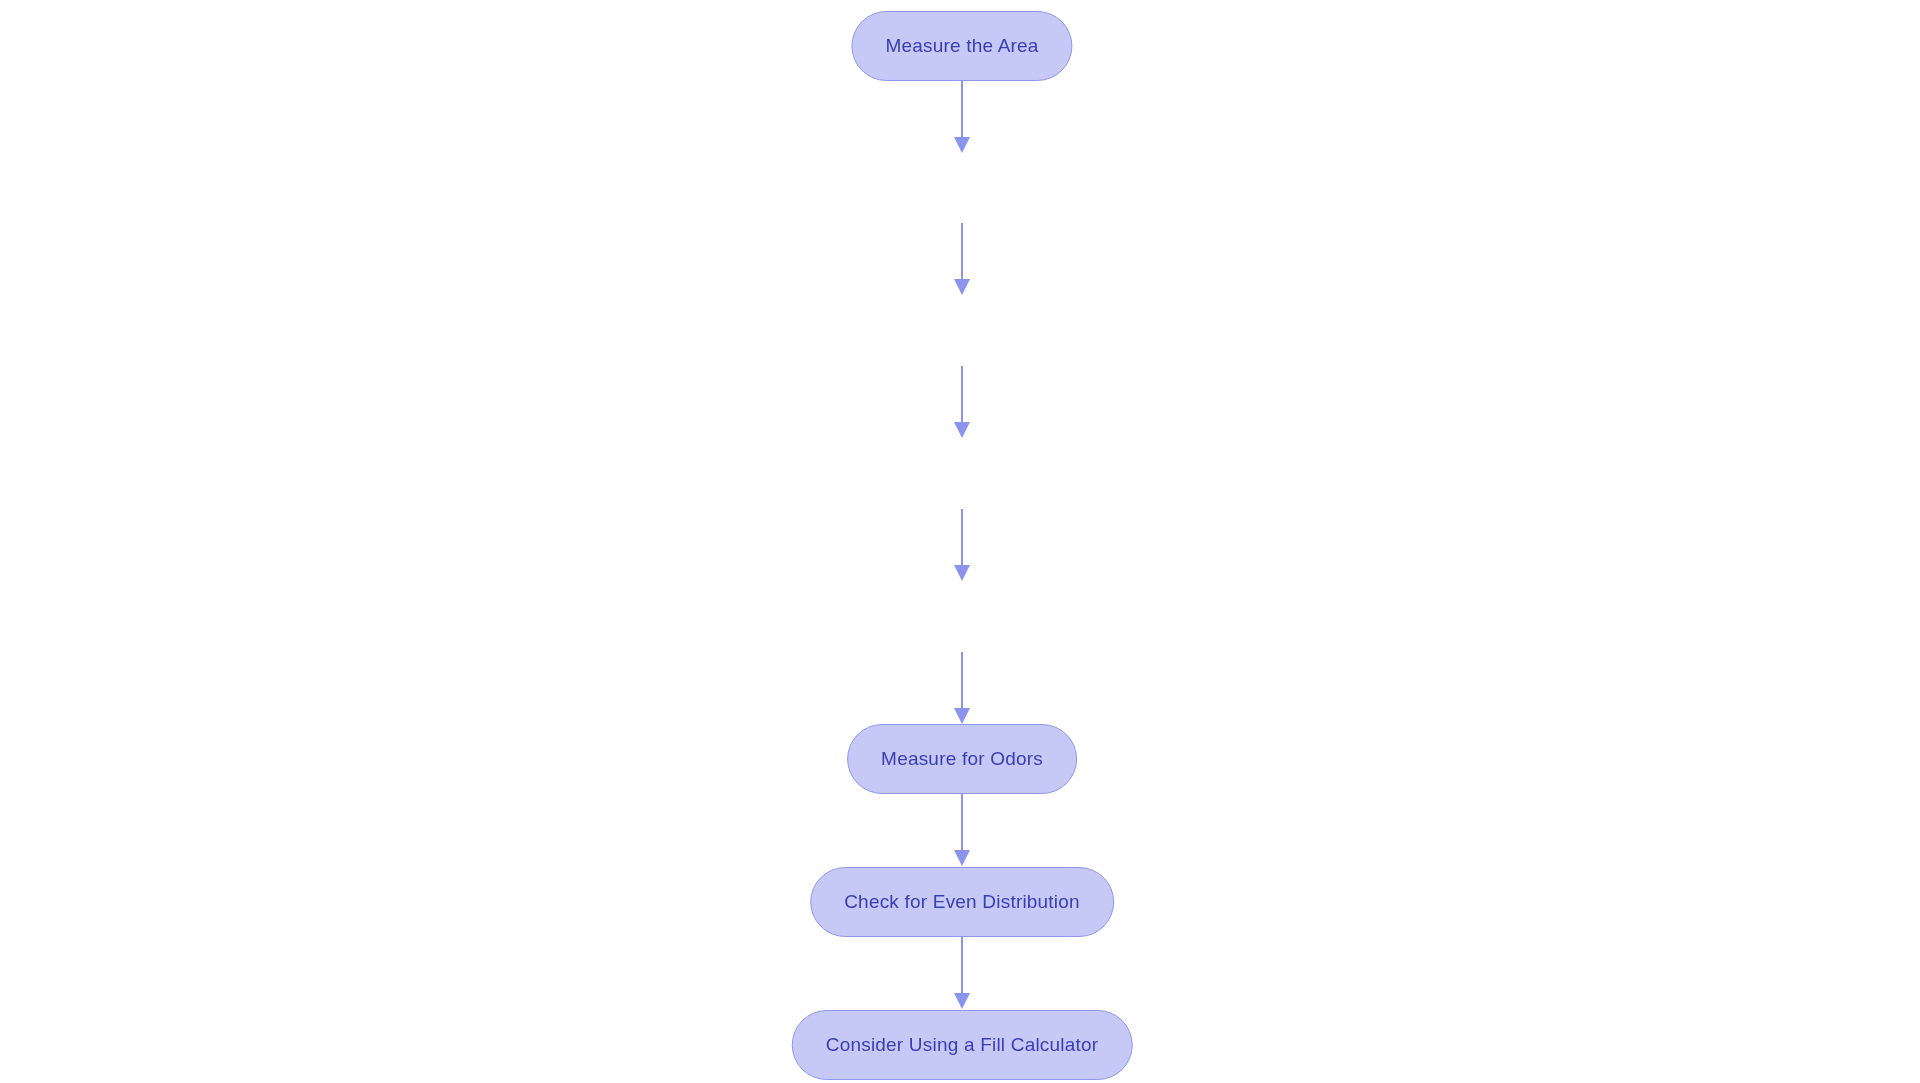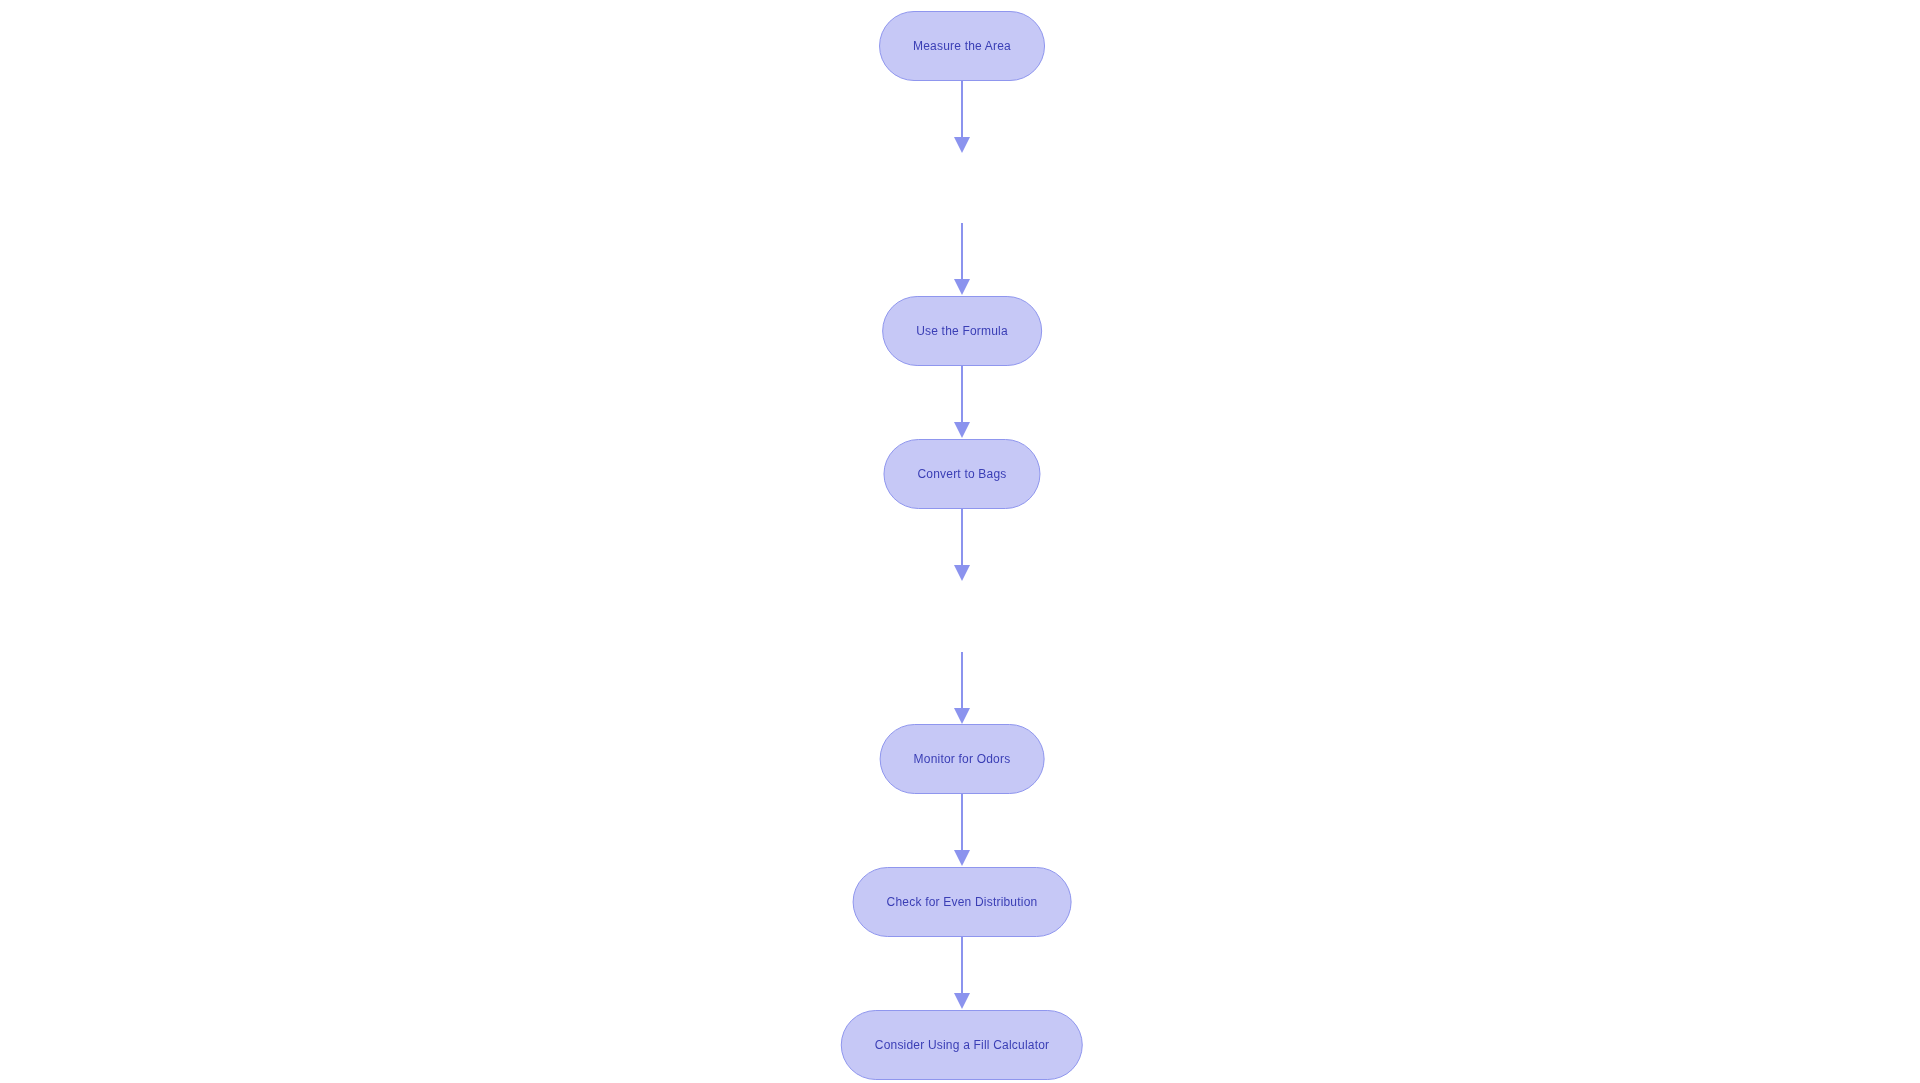--- a/index.html
+++ b/index.html
@@ -23,21 +23,21 @@
     box-sizing: border-box;
     display: flex;
     align-items: center;
     justify-content: flex-start;
     padding: 0 33px;
     white-space: nowrap;
     background: var(--node-fill, #c6c8f6);
     border: 1.5px solid var(--node-border, #8f96ee);
     border-radius: 35px;
     color: var(--node-text, #3a3eb5);
-    font-size: 12px;
+    font-size: 19px;
     font-weight: 500;
     letter-spacing: 0.2px;
   }
   .flow-arrow {
     position: absolute;
     left: 962px;
     transform: translateX(-50%);
     width: 16px;
     height: 72px;
   }
@@ -75,46 +75,40 @@
     <div class="arrow-line"></div>
     <div class="arrow-head"></div>
   </div>
 
 
   <div class="flow-arrow" style="top:223px">
     <div class="arrow-line"></div>
     <div class="arrow-head"></div>
   </div>
 
-  <div class="flow-node" style="top:296px">
-    <span>Use the Formula</span>
-  </div>
 
   <div class="flow-arrow" style="top:366px">
     <div class="arrow-line"></div>
     <div class="arrow-head"></div>
   </div>
 
-  <div class="flow-node" style="top:439px">
-    <span>Convert to Bags</span>
-  </div>
 
   <div class="flow-arrow" style="top:509px">
     <div class="arrow-line"></div>
     <div class="arrow-head"></div>
   </div>
 
 
   <div class="flow-arrow" style="top:652px">
     <div class="arrow-line"></div>
     <div class="arrow-head"></div>
   </div>
 
   <div class="flow-node" style="top:724px">
-    <span>Monitor for Odors</span>
+    <span>Measure for Odors</span>
   </div>
 
   <div class="flow-arrow" style="top:794px">
     <div class="arrow-line"></div>
     <div class="arrow-head"></div>
   </div>
 
   <div class="flow-node" style="top:867px">
     <span>Check for Even Distribution</span>
   </div>

